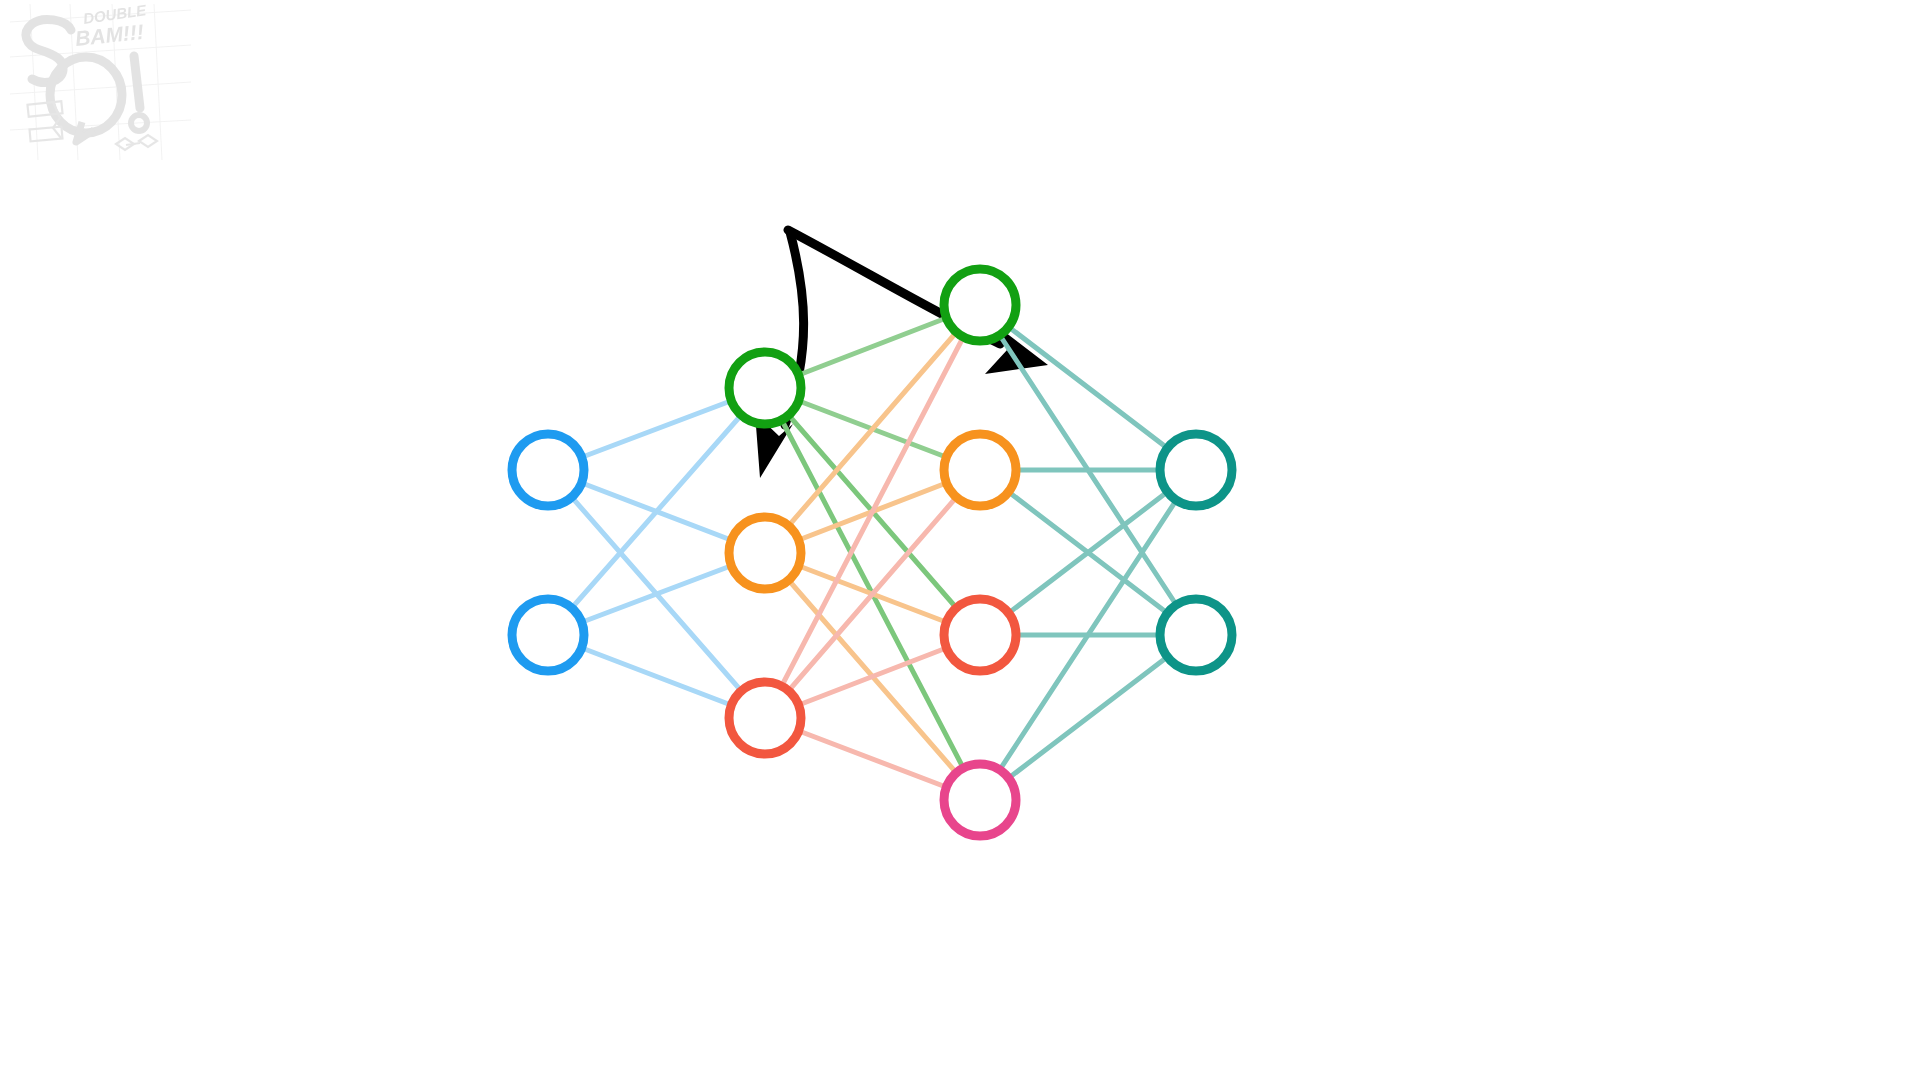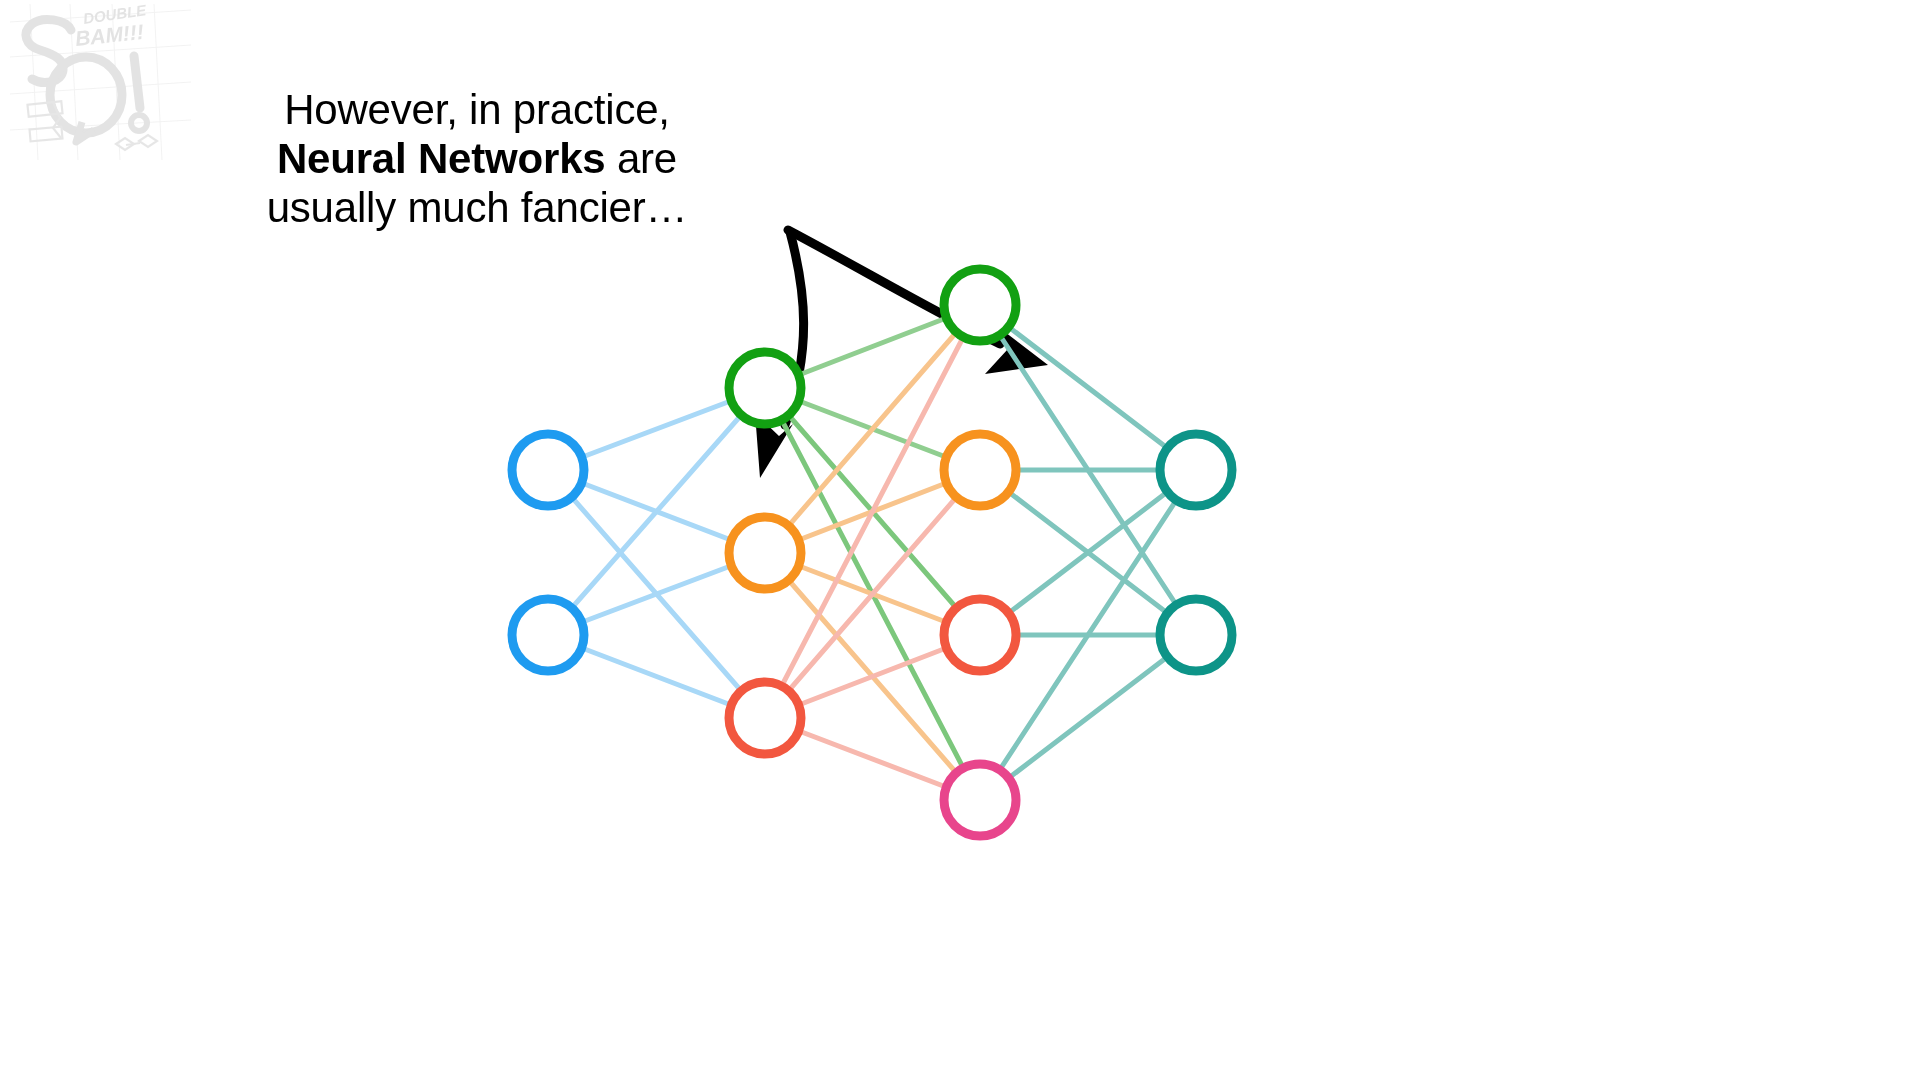--- a/index.html
+++ b/index.html
@@ -85,25 +85,20 @@
         <rect x="20" y="101" width="34" height="12" transform="rotate(-6 37 107)"></rect>
         <rect x="22" y="126" width="32" height="12" transform="rotate(-5 38 132)"></rect>
         <path d="M45 100 L52 116 L45 126 L53 136"></path>
         <path d="M108 142 l9 -6 l9 6 l-9 6 z"></path>
         <path d="M131 139 l9 -6 l9 6 l-9 6 z"></path>
         <path d="M118 143 L132 141"></path>
       </g>
     </svg>
   </div>
 
-  <div id="caption">
-    <span>However, in practice, </span><span class="bold">Neural</span>
-    <span class="bold">Networks</span><span> are usually much</span>
-    <span>fancier…</span>
-  </div>
 
   <svg id="arrows-svg" viewBox="0 0 1920 1080">
 
     <g>
       <path d="M790 232 C806 292 812 350 785 425" fill="none" stroke="#000000" stroke-width="9" stroke-linecap="round"></path>
       <path d="M793 424 L760 478 L755 413 L779 436 Z" fill="#000000"></path>
     </g>
 
     <g>
       <path d="M788 230 C860 268 930 310 1000 344" fill="none" stroke="#000000" stroke-width="9" stroke-linecap="round"></path>

